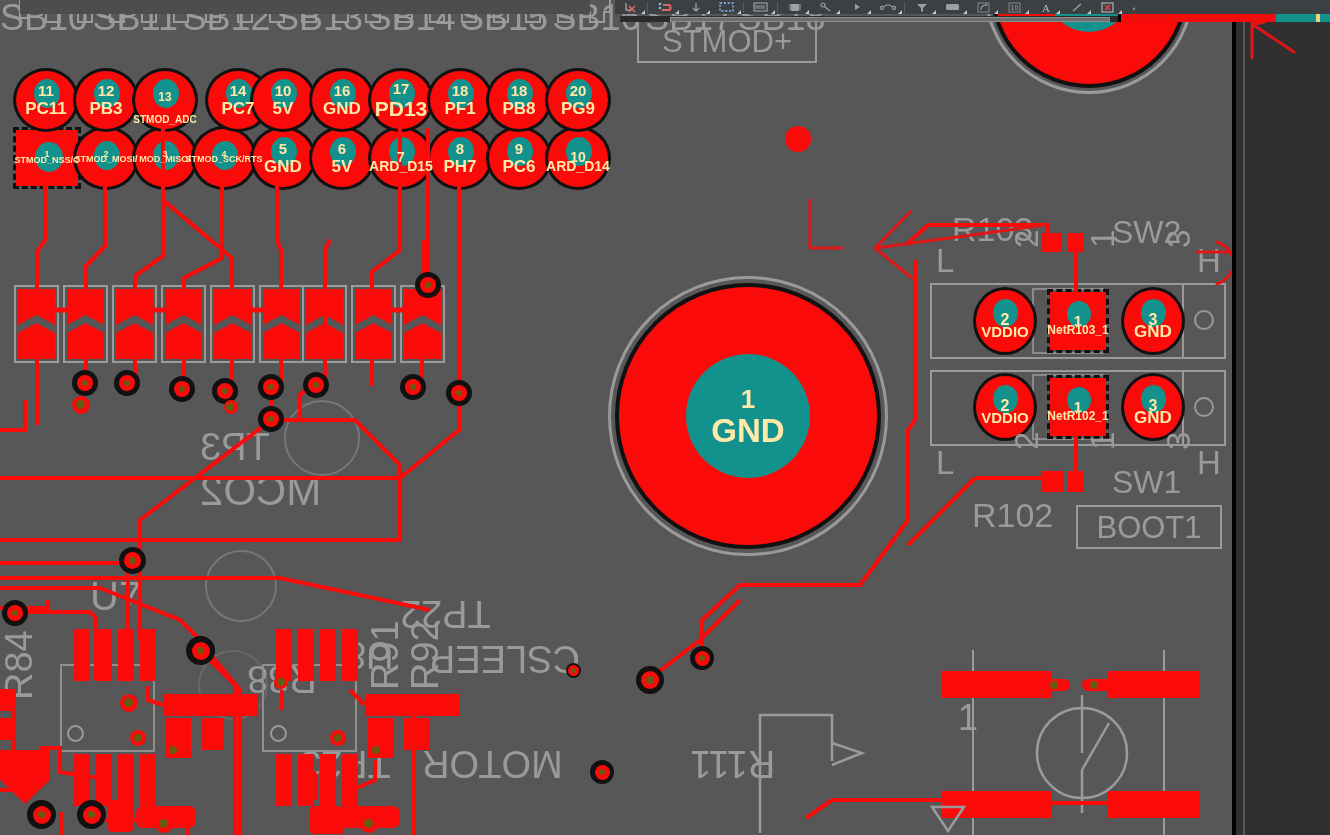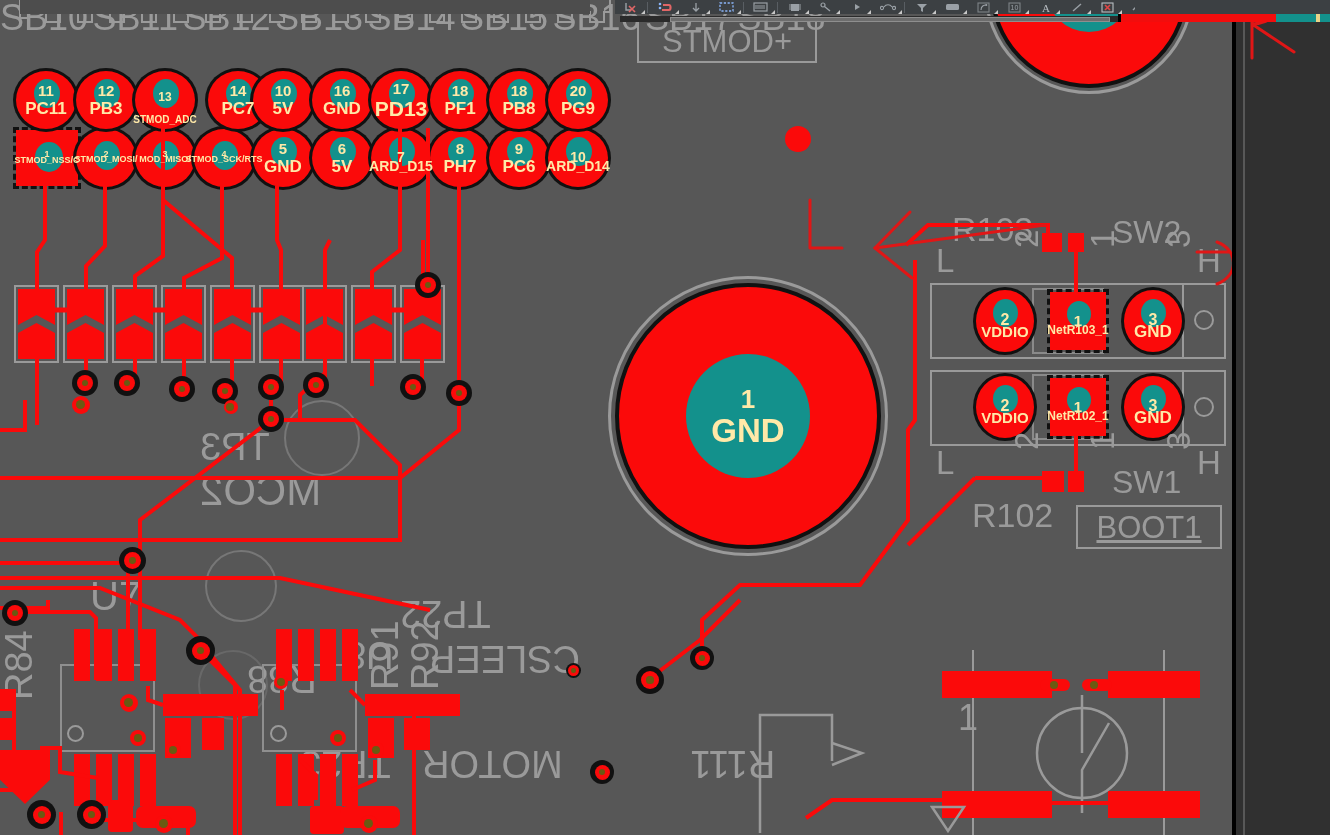--- a/index.html
+++ b/index.html
@@ -400,21 +400,21 @@
 
     <span class="silk" style="position:absolute;left:936px;top:446px;font-size:33px;">L</span>
     <span class="silk rot90" style="position:absolute;left:1010px;top:450px;font-size:33px;">2</span>
     <span class="silk rot90" style="position:absolute;left:1086px;top:450px;font-size:33px;">1</span>
     <span class="silk rot90" style="position:absolute;left:1162px;top:450px;font-size:33px;">3</span>
     <span class="silk" style="position:absolute;left:1197px;top:446px;font-size:33px;">H</span>
 
     <span class="silk" style="position:absolute;left:1112px;top:466px;font-size:32px;">SW1</span>
     <span class="silk" style="position:absolute;left:972px;top:498px;font-size:34px;">R102</span>
     <div class="silk-box" style="left:1076px;top:505px;width:146px;height:44px;">
-      <span class="silk" style="font-size:31px;text-decoration:underline;">BOOT1</span>
+      <span class="silk" style="font-size:31px;">BOOT1</span>
     </div>
 
     <div class="smd" style="left:1042px;top:233px;width:20px;height:19px;"></div>
     <div class="smd" style="left:1068px;top:233px;width:16px;height:19px;"></div>
     <div class="smd" style="left:1042px;top:471px;width:22px;height:21px;"></div>
     <div class="smd" style="left:1068px;top:471px;width:16px;height:21px;"></div>
 
     <div>
       <div class="abs" style="left:972px;top:650px;width:2px;height:185px;background:#9a9a9a;"></div>
       <div class="abs" style="left:1163px;top:650px;width:2px;height:185px;background:#9a9a9a;"></div>

